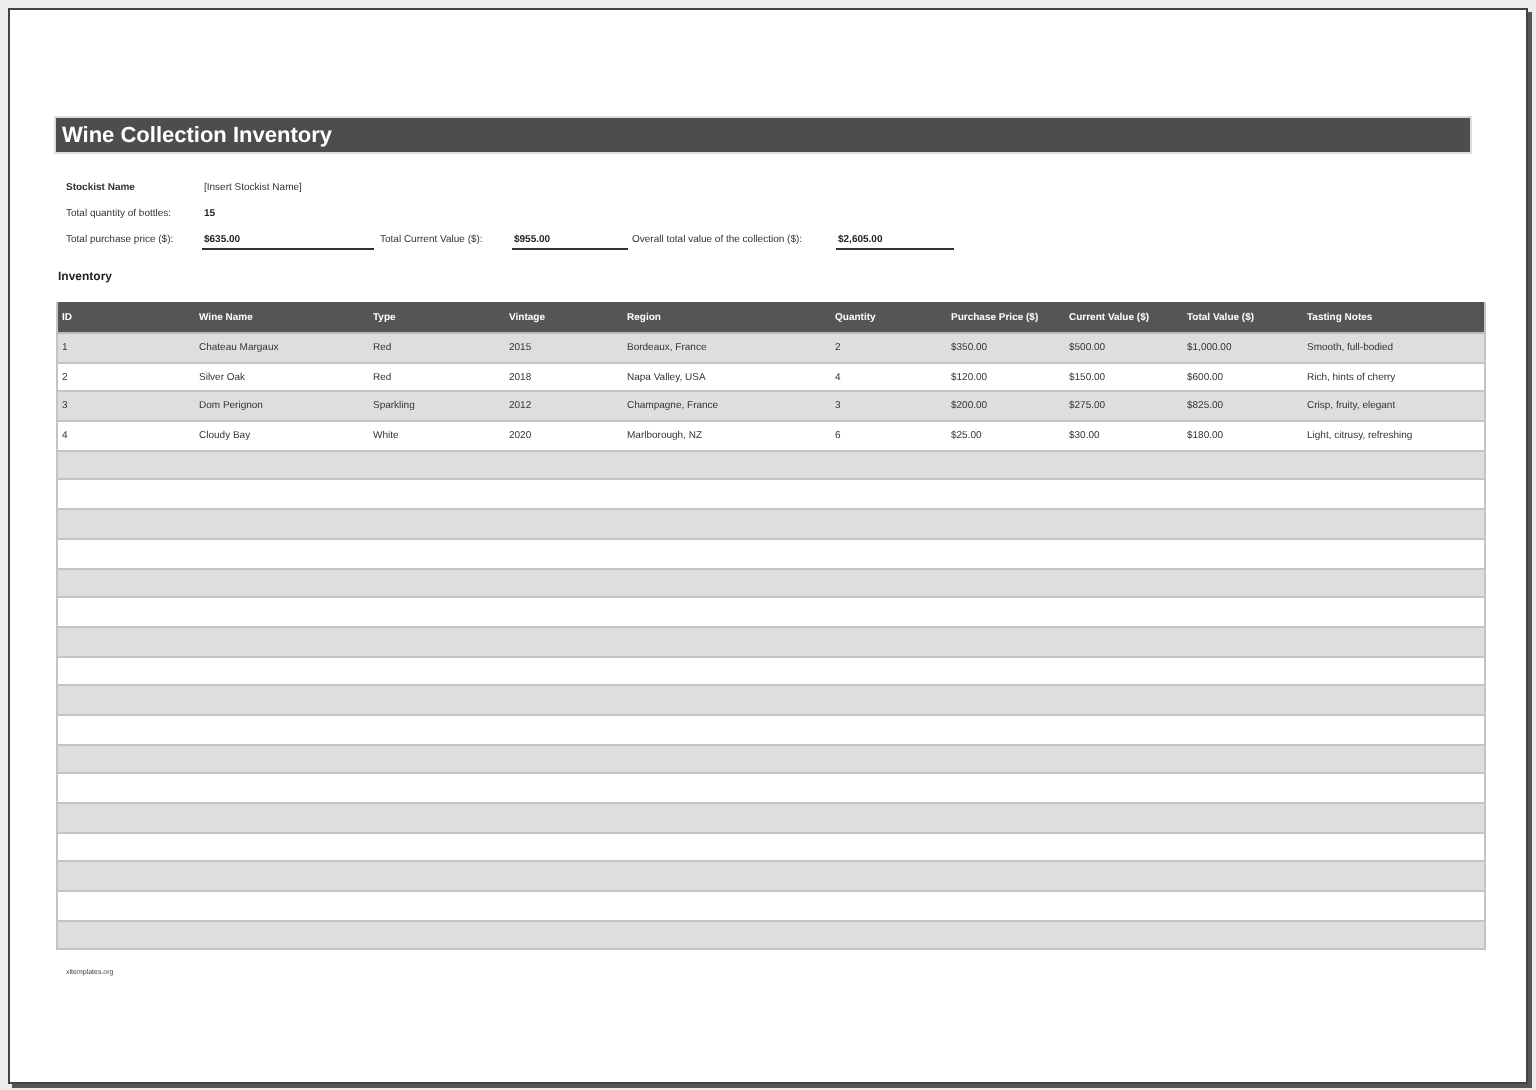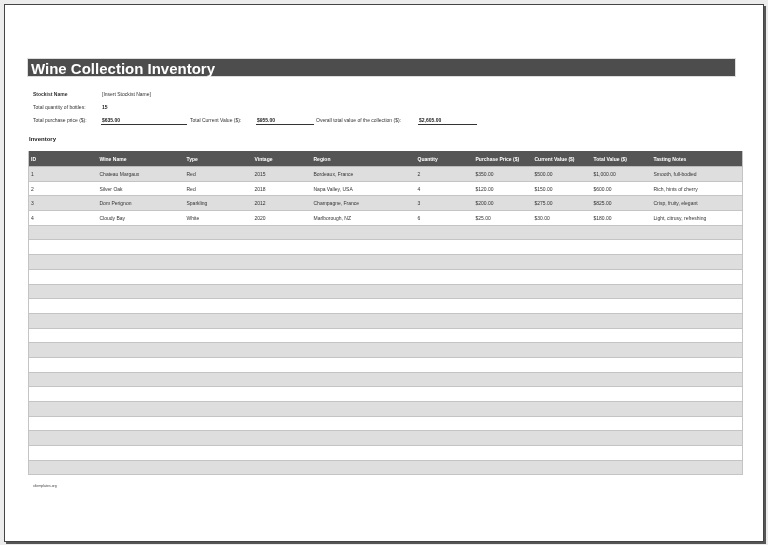--- a/index.html
+++ b/index.html
@@ -6,21 +6,21 @@
   body {
     width:768px; height:545px; background:#ececec; position:relative; overflow:hidden;
     font-family:"Liberation Sans", sans-serif; color:#222;
   }
   .page {
     position:absolute; left:4px; top:4px; width:758px; height:536px;
     background:#fff; border:1px solid #444; box-shadow:2px 2px 0 #555;
   }
   .title-bar {
     position:absolute; left:27px; top:58px; width:709px; height:19px;
-    background:#4d4d4d; color:#fff; font-weight:bold; font-size:15px;
+    background:#4d4d4d; color:#fff; font-weight:bold; font-size:11px;
     line-height:19px; padding-left:3px; box-sizing:border-box;
     border:1px solid #ddd;
   }
   .label { position:absolute; font-size:5px; color:#333; white-space:nowrap; }
   .label.bold { font-weight:bold; }
   .value { position:absolute; font-size:5px; font-weight:bold; white-space:nowrap; }
   .underline { position:absolute; height:0; border-bottom:1px solid #333; }
   .section-title { position:absolute; left:29px; top:136px; font-size:6px; font-weight:bold; }
   .inv-table {
     position:absolute; left:28px; top:151px; width:714px;

